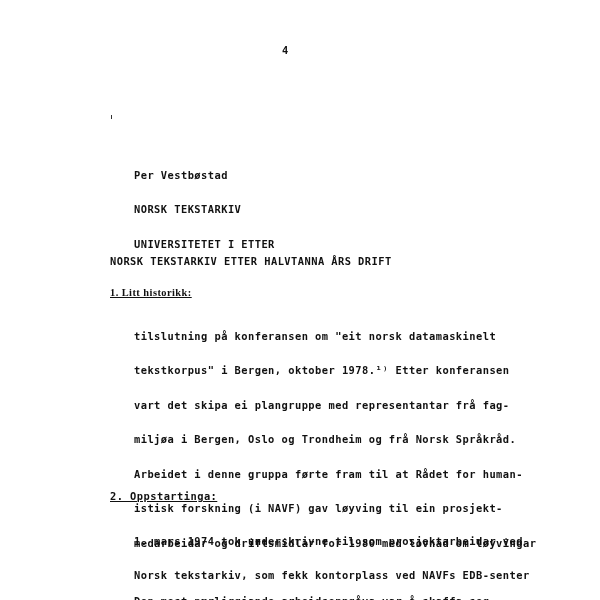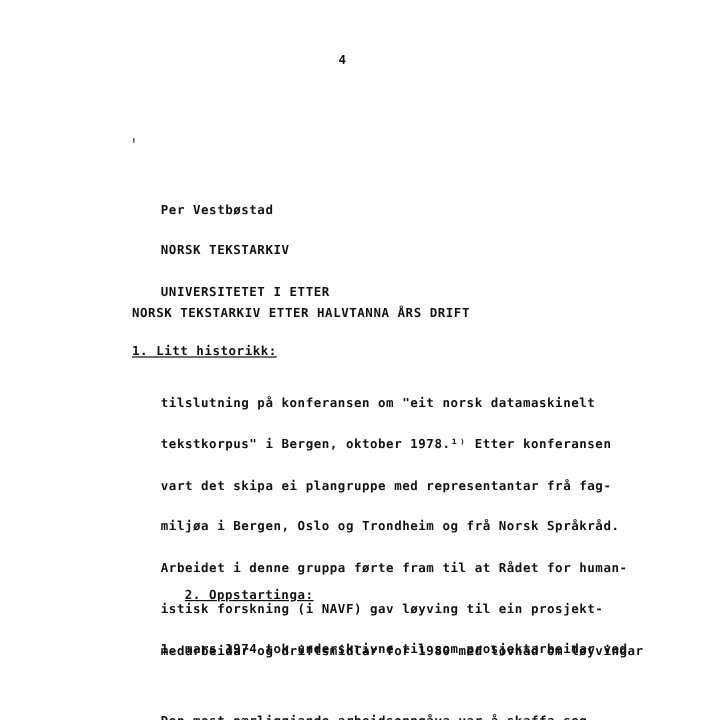--- a/index.html
+++ b/index.html
@@ -23,42 +23,43 @@
   <div class="tick"></div>
 
   <div class="mono block" style="top:146px;">
     <span class="ln">Per Vestbøstad</span>
     <span class="ln">NORSK TEKSTARKIV</span>
     <span class="ln">UNIVERSITETET I ETTER</span>
   </div>
 
   <div class="mono line" style="top:256px;">NORSK TEKSTARKIV ETTER HALVTANNA ÅRS DRIFT</div>
 
-  <div class="mono line underline" style="top:288px;">1. Litt historikk:</div>
+  <div class="mono line underline" style="top:288px;font-family:Liberation Serif, serif;">1. Litt historikk:</div>
 
   <div class="mono block" style="top:307px;">
     <span class="ln">tilslutning på konferansen om "eit norsk datamaskinelt</span>
     <span class="ln">tekstkorpus" i Bergen, oktober 1978.¹⁾ Etter konferansen</span>
     <span class="ln">vart det skipa ei plangruppe med representantar frå fag-</span>
     <span class="ln">miljøa i Bergen, Oslo og Trondheim og frå Norsk Språkråd.</span>
     <span class="ln">Arbeidet i denne gruppa førte fram til at Rådet for human-</span>
     <span class="ln">istisk forskning (i NAVF) gav løyving til ein prosjekt-</span>
     <span class="ln">medarbeidar og driftsmidlar for 1980 med lovnad om løyvingar</span>
     
     
     
     
     
     
   </div>
 
-  <div class="mono line underline" style="top:491px;margin-left:44px;">2. Oppstartinga:</div>
+  <div class="mono line underline" style="top:491px;">2. Oppstartinga:</div>
 
   <div class="mono block" style="top:512px;">
     <span class="ln">1. mars 1974 tok underskrivne til som prosjektarbeidar ved</span>
+    <span class="ln">Norsk tekstarkiv, som fekk kontorplass ved NAVFs EDB-senter</span>
     
     
     
   </div>
 
   <div class="mono block" style="top:572px;">
     <span class="ln">Den mest nærliggjande arbeidsoppgåva var å skaffa seg</span>
     
   </div>
 

